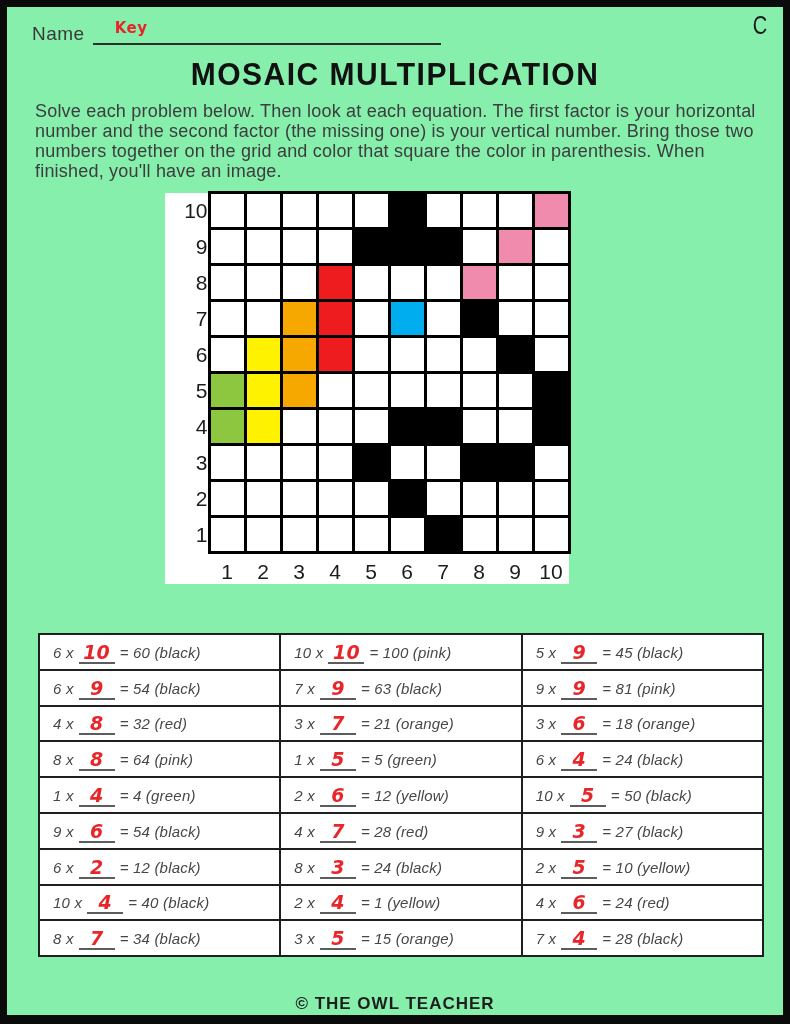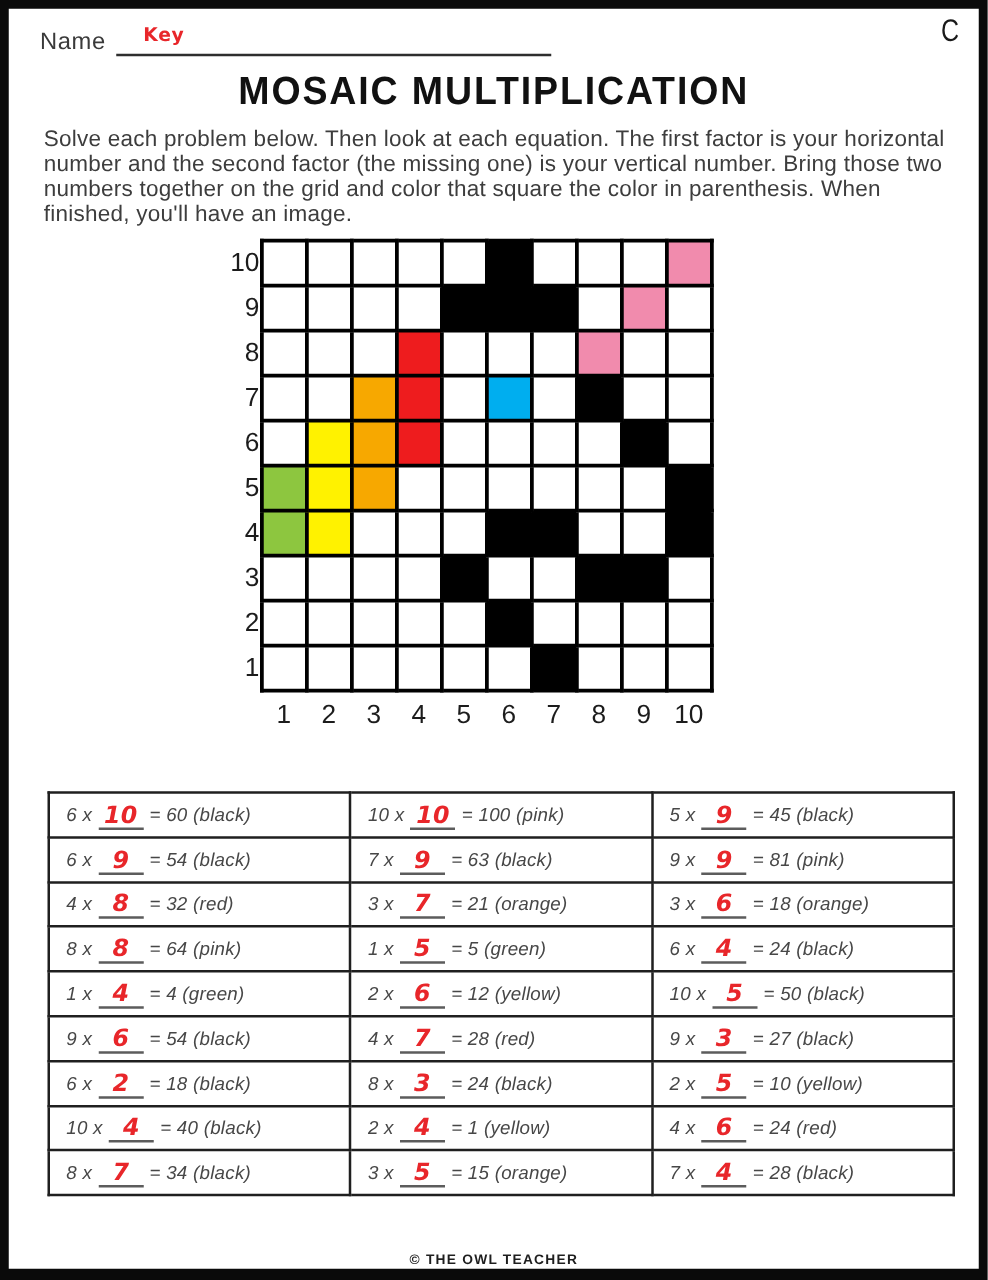--- a/index.html
+++ b/index.html
@@ -1,19 +1,19 @@
 <!DOCTYPE html>
 <html><head>
 <meta charset="utf-8">
 <style>
   * { margin:0; padding:0; box-sizing:border-box; }
   html,body { width:790px; height:1024px; }
   body { font-family:"Liberation Sans", sans-serif; background:#000; }
   .page {
-    position:relative; width:790px; height:1024px; background:#ffffff;
+    position:relative; width:790px; height:1024px; background:#86efac;
     border:7px solid #0a0a0a; border-bottom:9px solid #0a0a0a; overflow:hidden;
   }
   
   .name-row { position:absolute; top:12px; left:25px; display:flex; align-items:flex-end; }
   .name-label { font-size:19px; color:#3a3a3a; letter-spacing:0.5px; }
   .name-line {
     display:inline-block; width:348px; border-bottom:2px solid #2e2e2e;
     margin-left:8px; height:26px;
   }
   .name-value {
@@ -60,21 +60,21 @@
   }
   .ans {
     display:inline-block; min-width:36px; text-align:center;
     border-bottom:2px solid #5c5c5c; color:#e8262a; font-size:19px;
     font-weight:700; font-family:"DejaVu Sans", sans-serif;
     margin:0 5px; padding:0 2px 0 2px; line-height:20px; transform:translateY(1px);
   }
   
   .footer {
     position:absolute; bottom:1px; left:0; width:100%; text-align:center;
-    font-size:11px; color:#1e1e1e; letter-spacing:1px; font-weight:600;
+    font-size:17px; color:#1e1e1e; letter-spacing:1px; font-weight:600;
   }
 </style>
 </head>
 <body>
 
 <div class="page">
 
   <div class="name-row">
     <span class="name-label">Name</span>
     <span class="name-line"><span class="name-value">Key</span></span>
@@ -262,21 +262,21 @@
           <td><span>1 x</span><span class="ans">4</span><span>= 4 (green)</span></td>
           <td><span>2 x</span><span class="ans">6</span><span>= 12 (yellow)</span></td>
           <td><span>10 x</span><span class="ans">5</span><span>= 50 (black)</span></td>
         </tr>
         <tr>
           <td><span>9 x</span><span class="ans">6</span><span>= 54 (black)</span></td>
           <td><span>4 x</span><span class="ans">7</span><span>= 28 (red)</span></td>
           <td><span>9 x</span><span class="ans">3</span><span>= 27 (black)</span></td>
         </tr>
         <tr>
-          <td><span>6 x</span><span class="ans">2</span><span>= 18 (black)</span></td>
+          <td><span>6 x</span><span class="ans">2</span><span>= 12 (black)</span></td>
           <td><span>8 x</span><span class="ans">3</span><span>= 24 (black)</span></td>
           <td><span>2 x</span><span class="ans">5</span><span>= 10 (yellow)</span></td>
         </tr>
         <tr>
           <td><span>10 x</span><span class="ans">4</span><span>= 40 (black)</span></td>
           <td><span>2 x</span><span class="ans">4</span><span>= 1 (yellow)</span></td>
           <td><span>4 x</span><span class="ans">6</span><span>= 24 (red)</span></td>
         </tr>
         <tr>
           <td><span>8 x</span><span class="ans">7</span><span>= 34 (black)</span></td>

